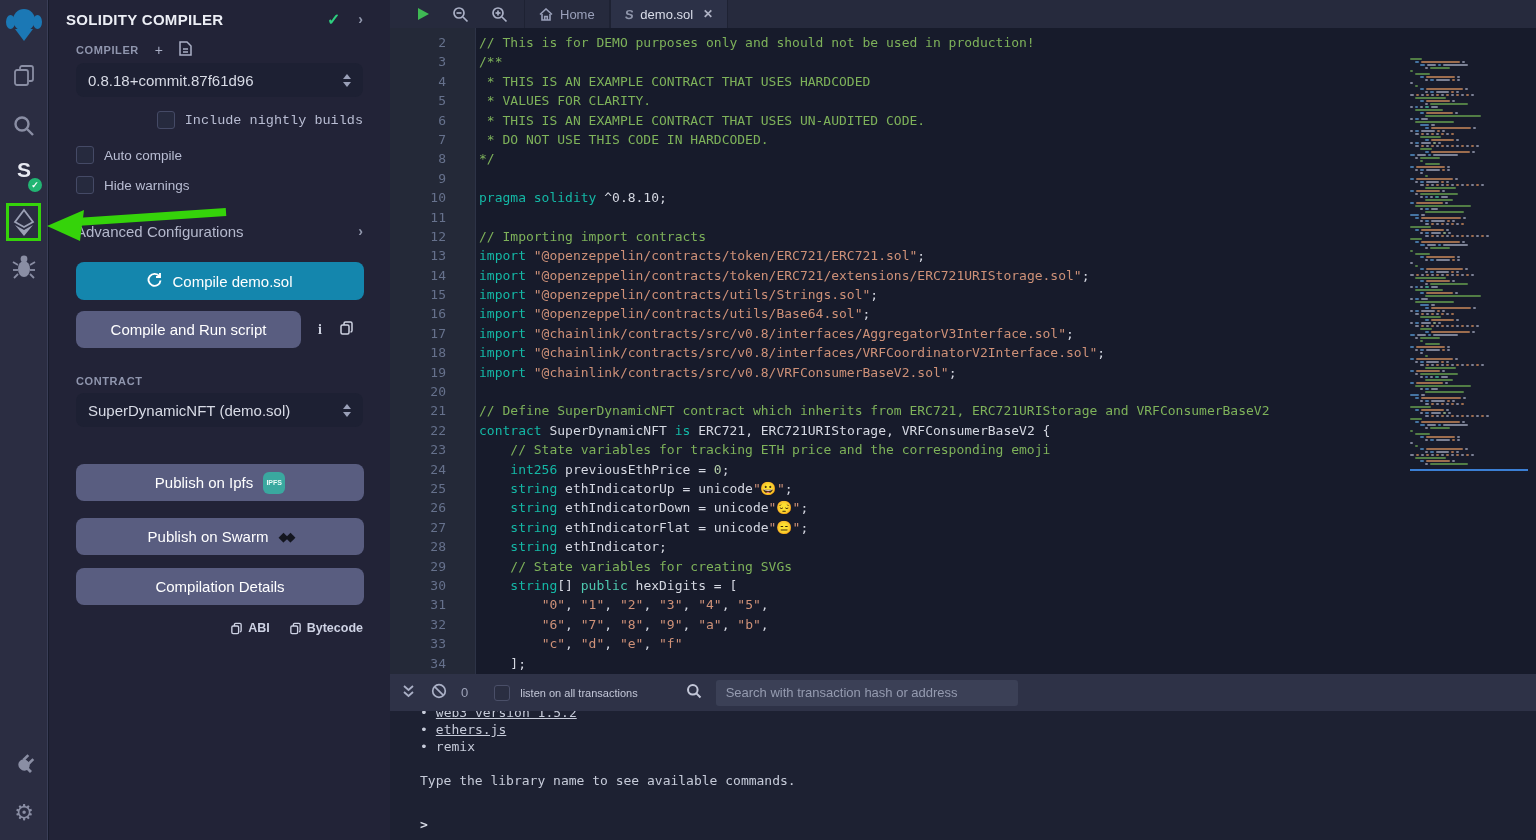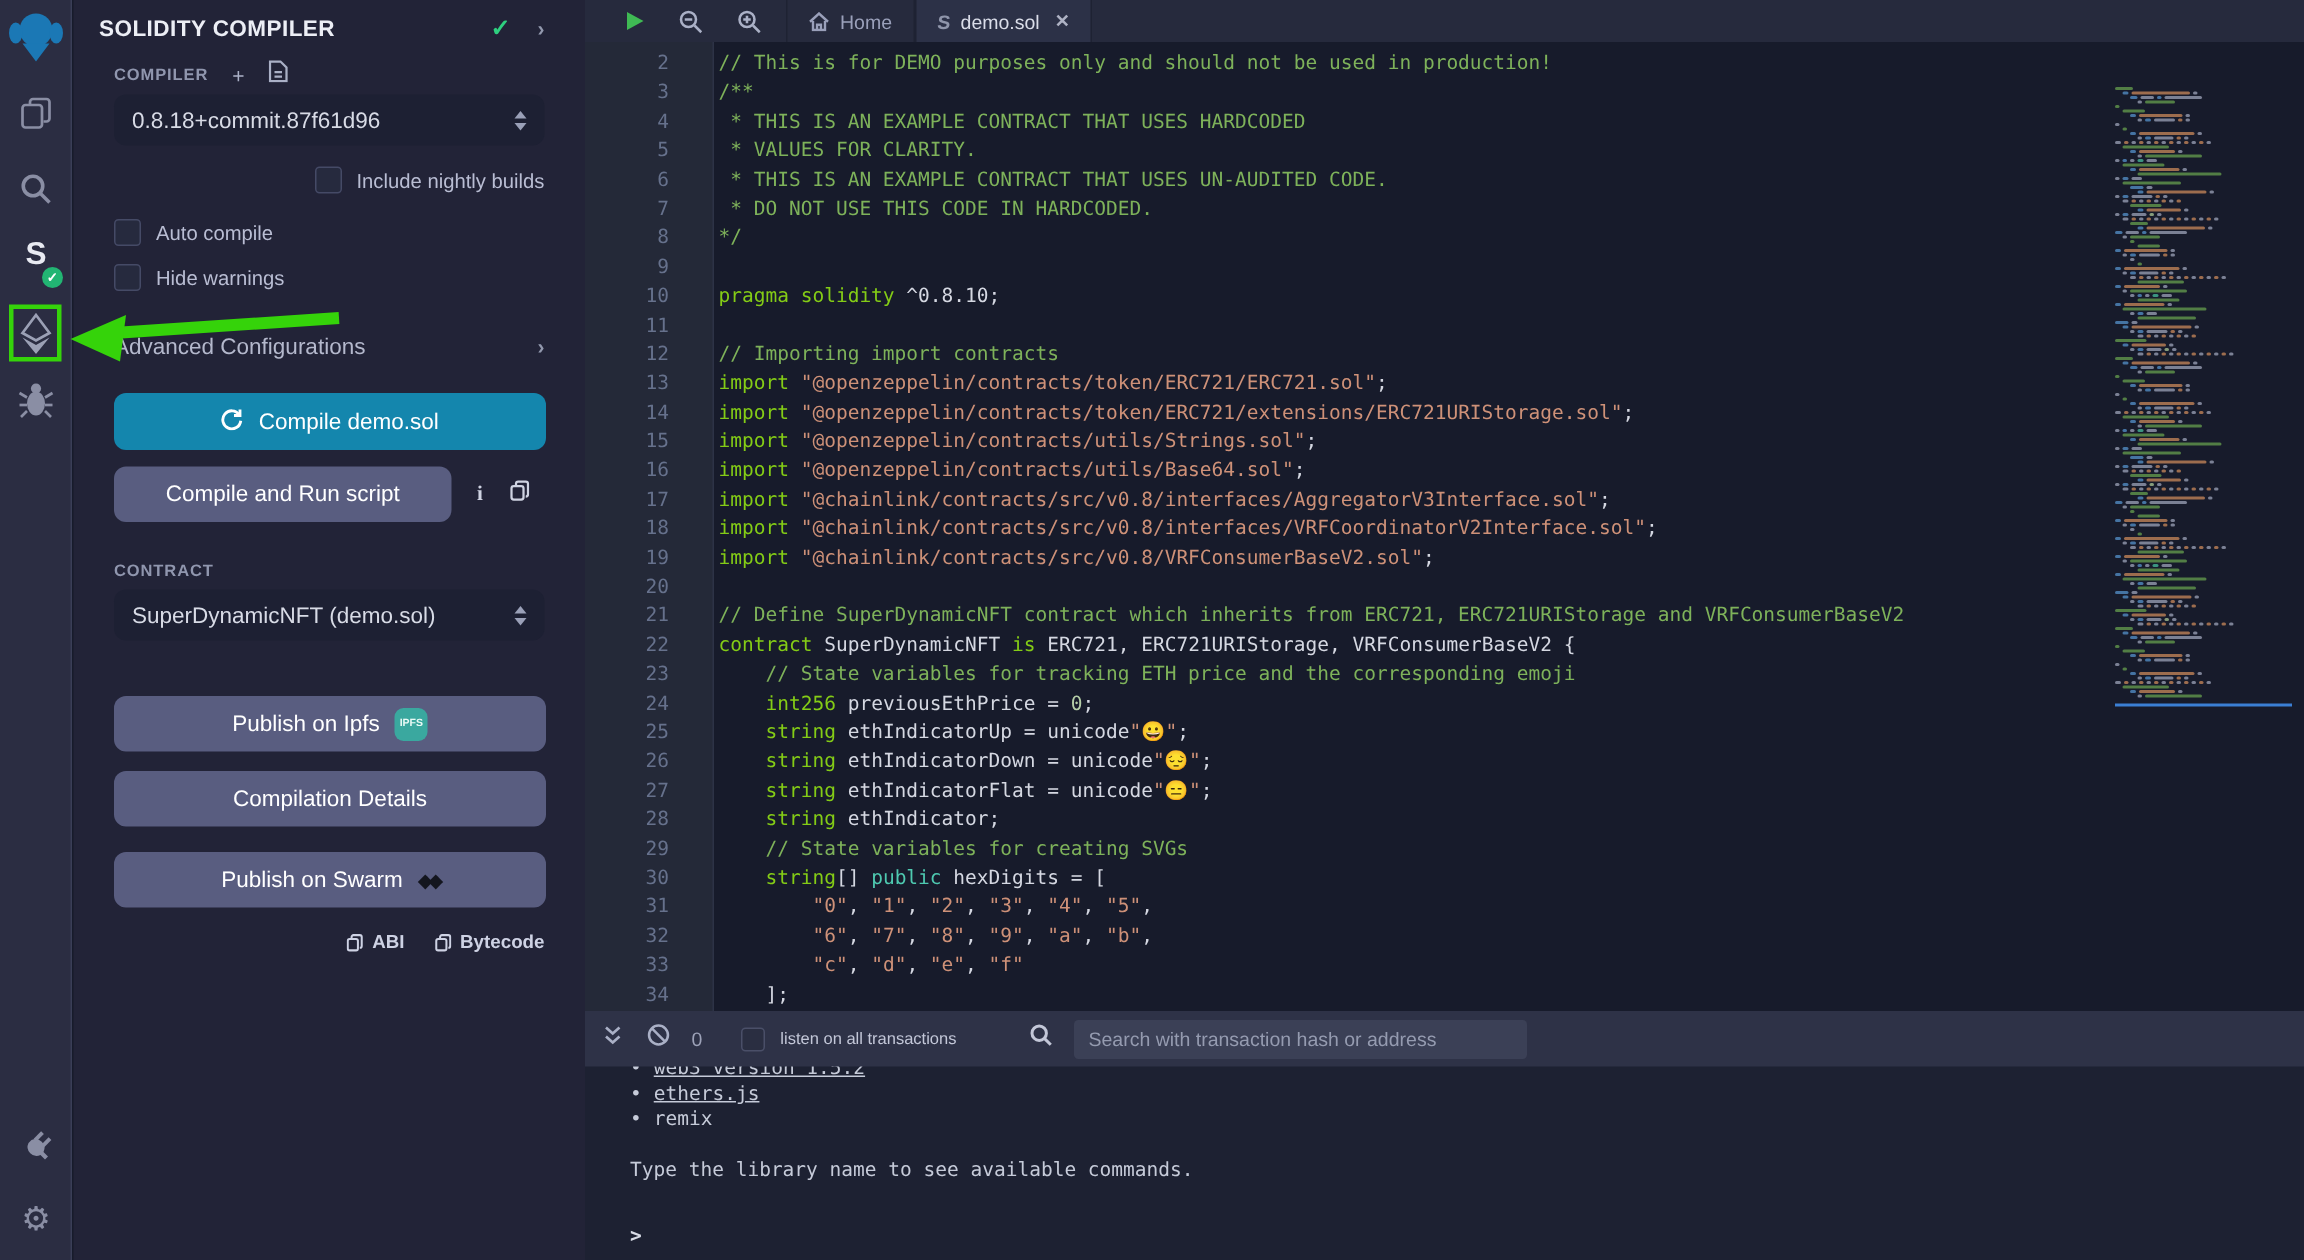--- a/index.html
+++ b/index.html
@@ -25,21 +25,21 @@
   .p-select { margin-top:5px; height:34px; background:#1d2033; border-radius:8px;
               display:flex; align-items:center; padding:0 12px; color:#d8dbe6; font-size:15px; }
   .p-select .sel-text { flex:1; }
   .stepper { display:flex; flex-direction:column; gap:3px; }
   .stepper i { width:0; height:0; border-left:4px solid transparent; border-right:4px solid transparent; }
   .stepper .up { border-bottom:5px solid #9aa0b8; }
   .stepper .dn { border-top:5px solid #9aa0b8; }
   .chk-row { display:flex; align-items:center; gap:10px; }
   .chk { width:18px; height:18px; background:#262a3e; border:1px solid #454a66; border-radius:3px; flex:none; }
   .chk-label { color:#b9bdd3; font-size:13.5px; }
-  .row-right { justify-content:flex-end; }
+  .row-right { justify-content:flex-end;font-family:Liberation Mono, monospace; }
   .adv-row { margin-top:27px; display:flex; align-items:center; height:20px; }
   .adv-label { color:#b4b8cc; font-size:15px; flex:1; }
   .btn { border:none; border-radius:8px; color:#fff; font-size:15px; font-family:"Liberation Sans",sans-serif;
          display:flex; align-items:center; justify-content:center; gap:10px; cursor:pointer; }
   .btn-primary { margin-top:21px; width:288px; height:38px; background:#1486ad; }
   .btn-grey { background:#595d80; }
   .run-row { margin-top:11px; display:flex; align-items:center; }
   .btn-run { width:225px; height:37px; }
   .info-i { margin-left:17px; color:#cfd3e2; font-size:14px; font-weight:700; font-family:"Liberation Serif",serif; }
   .contract-label { margin-top:27px; height:13px; }
@@ -64,21 +64,21 @@
   .tab-close { color:#aeb2c4; font-size:12px; font-weight:700; margin-left:3px; }
   .sol-ic { color:#8f95aa; font-weight:700; font-size:13px; transform:skewX(-6deg); }
 
   .code-pane { position:relative; height:646px; overflow:hidden; padding-top:5px; }
   .gutter-bg { position:absolute; left:0; top:0; width:86px; height:100%; background:#242938;
                border-right:1px solid #2d3346; }
   .code-row { position:relative; display:flex; height:19.4px; line-height:19.4px;
               font-family:"DejaVu Sans Mono",monospace; font-size:13px; }
   .ln { width:86px; flex:none; text-align:right; padding-right:30px; color:#66718c; }
   .lc { white-space:pre; padding-left:3px; }
-  .tk-c { color:#7eb25a; } .tk-k { color:#84cc16; } .tk-s { color:#ce9178; }
+  .tk-c { color:#7eb25a; } .tk-k { color:#14b8a6; } .tk-s { color:#ce9178; }
   .tk-p { color:#d5d8e2; } .tk-t { color:#4ec9b0; } .tk-n { color:#b5cea8; }
 
   .minimap { position:absolute; top:30px; right:8px; width:118px; }
   .mm-row { display:flex; gap:2px; height:2px; margin-bottom:1px; }
   .mm-row span { height:2px; border-radius:1px; opacity:.85; flex:none; }
   .mm-endline { height:2px; background:#3b7fd4; margin-top:4px; }
 
   
   .terminal { position:absolute; left:390px; top:674px; right:0; bottom:0;
               background:#1d2132; display:flex; flex-direction:column; }
@@ -241,27 +241,27 @@
         <i class="up"></i>
         <i class="dn"></i>
       </span>
   </div>
 
   <button class="btn btn-grey btn-wide mt19">
     <span>Publish on Ipfs</span>
     <span class="ipfs-badge">IPFS</span>
   </button>
 
-  <button class="btn btn-grey btn-wide mt13">
-    <span>Compilation Details</span>
-  </button>
-
   <button class="btn btn-grey btn-wide mt17">
     <span>Publish on Swarm</span>
     <span class="swarm-ic">◆◆<br></span>
+  </button>
+
+  <button class="btn btn-grey btn-wide mt13">
+    <span>Compilation Details</span>
   </button>
 
   <div class="abi-row">
     <div class="abi-item">
       <svg width="11" height="13" viewBox="0 0 13 14" fill="none" stroke="#ced2e4" stroke-width="1.6">
         <rect x="1" y="4" width="8" height="9" rx="1.5"></rect>
           <path d="M4 4 V2.5 A1.5 1.5 0 0 1 5.5 1 H10.5 A1.5 1.5 0 0 1 12 2.5 V9.5 A1.5 1.5 0 0 1 10.5 11"></path>
       </svg>
       <span>ABI</span>
     </div>

